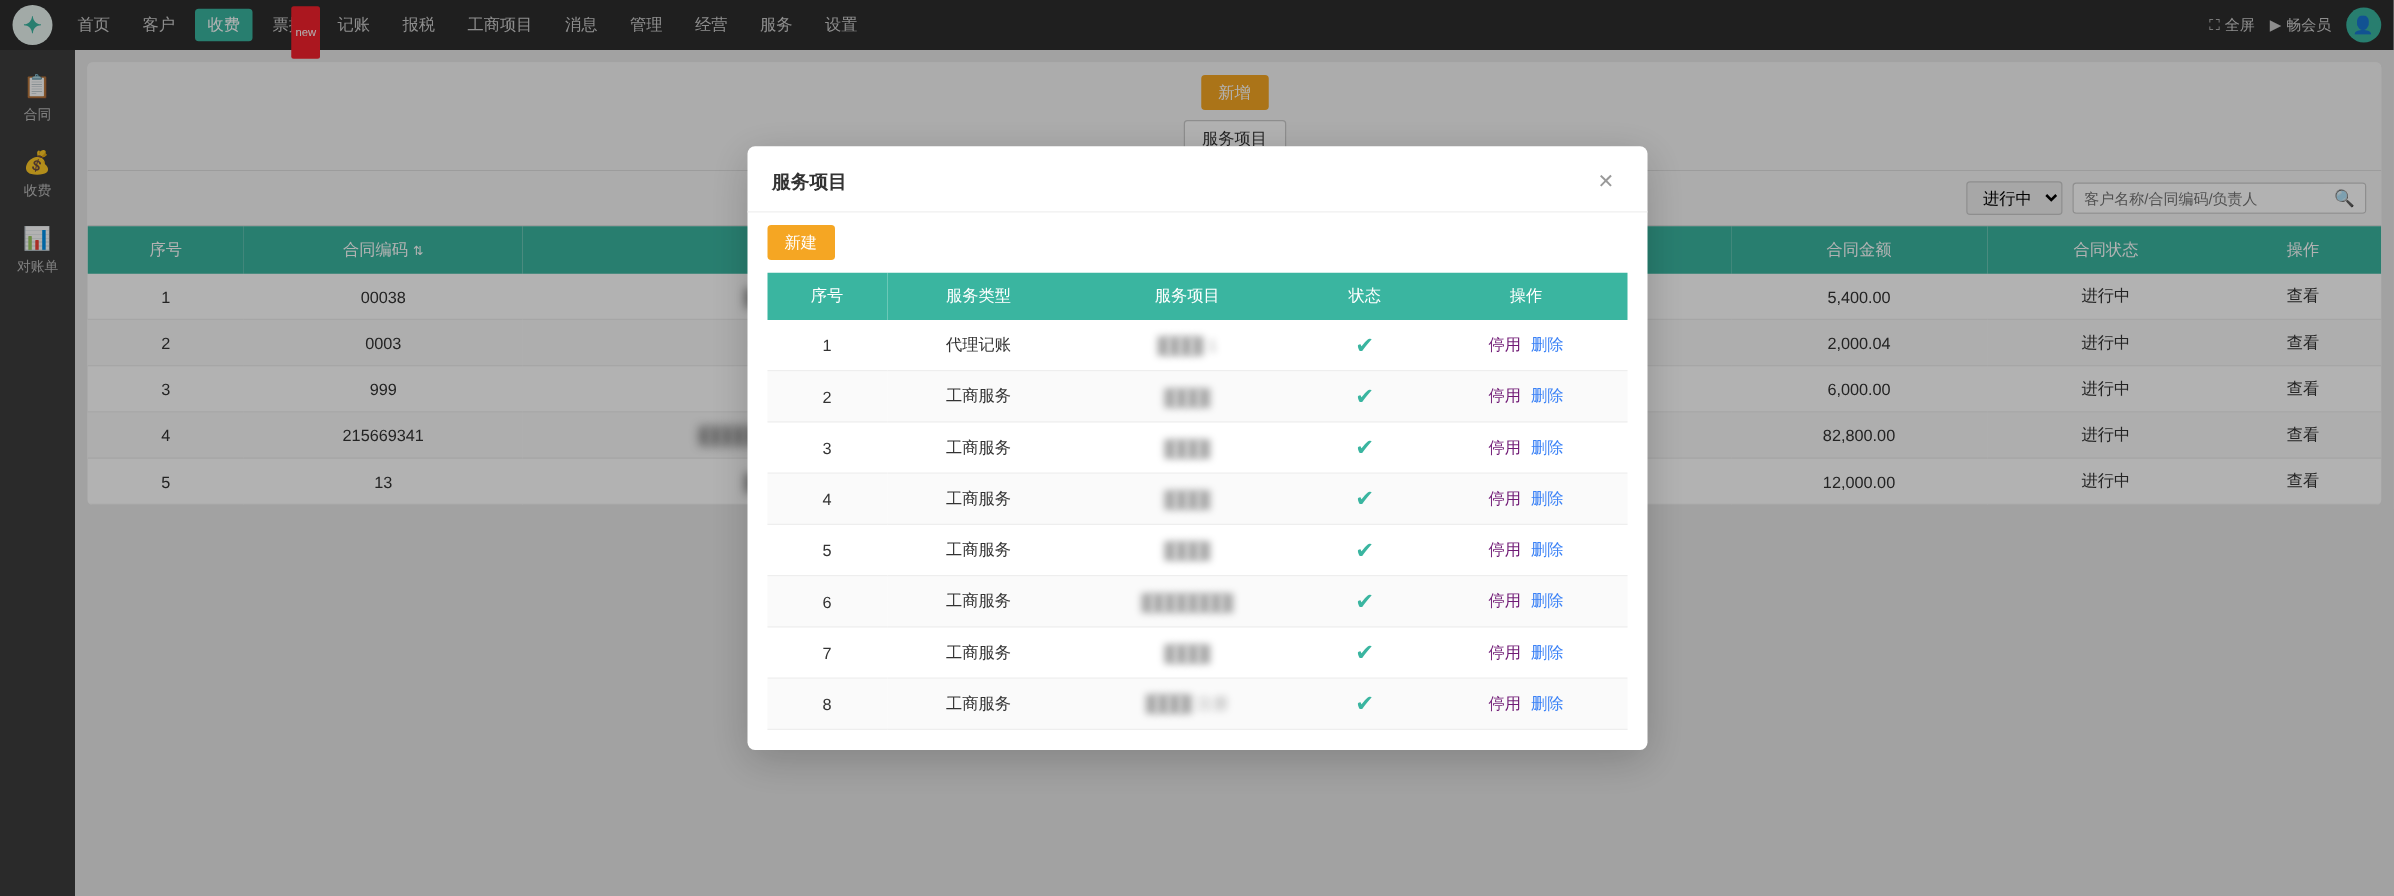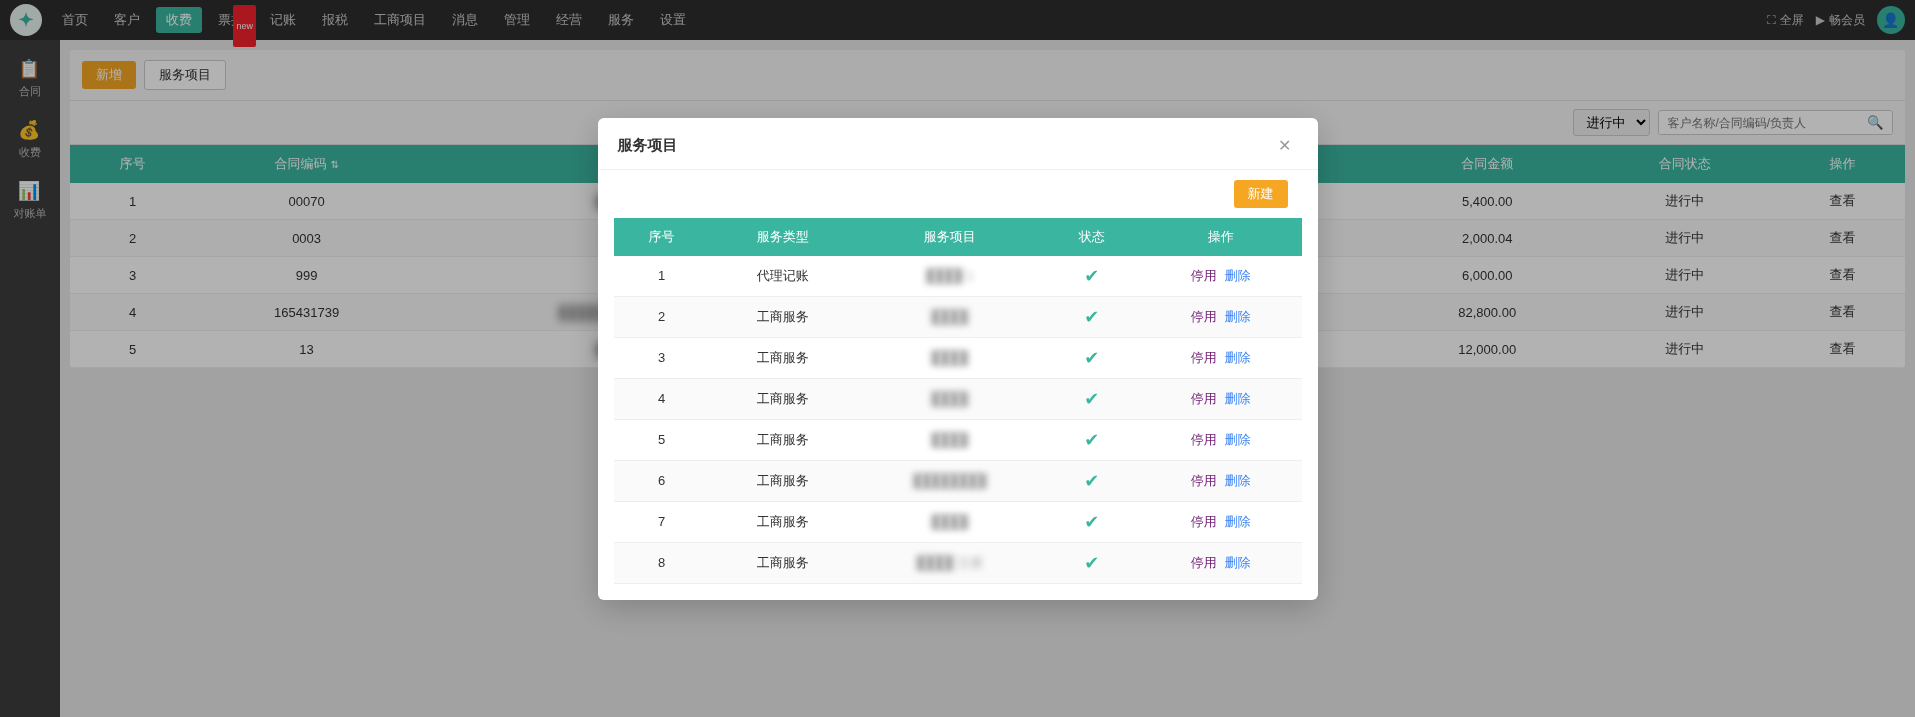--- a/index.html
+++ b/index.html
@@ -108,20 +108,21 @@
     }
 
     
     .toolbar {
       display: flex;
       align-items: center;
       padding: 10px 12px;
       gap: 8px;
       background: #f7f7f7;
       border-bottom: 1px solid #e0e0e0;
+      flex-direction: column;
     }
     .btn-new {
       background: #f5a623;
       color: #fff;
       border: none;
       padding: 5px 14px;
       border-radius: 3px;
       cursor: pointer;
       font-size: 13px;
     }
@@ -257,23 +258,22 @@
       color: #333;
     }
     .modal-close {
       cursor: pointer;
       color: #999;
       font-size: 16px;
       padding: 2px 6px;
       border-radius: 3px;
     }
     .modal-toolbar {
-      padding: 10px 30px;
-      display: flex;
-      justify-content: flex-end;
+      padding: 10px 16px;
+      display: flex;
     }
     .modal-body {
       flex: 1;
       overflow: auto;
       padding: 0 16px 16px;
     }
 
     
     .modal-table {
       width: 100%;
@@ -401,21 +401,21 @@
               <th>服务期限起止<span class="sort-icon">⇅</span></th>
               <th>合同金额</th>
               <th>合同状态</th>
               <th>操作</th>
             </tr>
         </thead>
         <tbody>
 
         <tr>
               <td>1</td>
-              <td>00070</td>
+              <td>00038</td>
               <td class="blurred">████████</td>
               <td>小规模记账</td>
               <td>202305-202404</td>
               <td>5,400.00</td>
               <td class="badge-active">进行中</td>
               <td class="link-view">查看</td>
             </tr>
             <tr>
               <td>2</td>
               <td>0003</td>
@@ -431,21 +431,21 @@
               <td>999</td>
               <td class="blurred">████</td>
               <td>小规模记账</td>
               <td>202305-202404</td>
               <td>6,000.00</td>
               <td class="badge-active">进行中</td>
               <td class="link-view">查看</td>
             </tr>
             <tr>
               <td>4</td>
-              <td>165431739</td>
+              <td>215669341</td>
               <td class="blurred">████████████████</td>
               <td>一般纳税人...</td>
               <td>201807-202403</td>
               <td>82,800.00</td>
               <td class="badge-active">进行中</td>
               <td class="link-view">查看</td>
             </tr>
             <tr>
               <td>5</td>
               <td>13</td>

